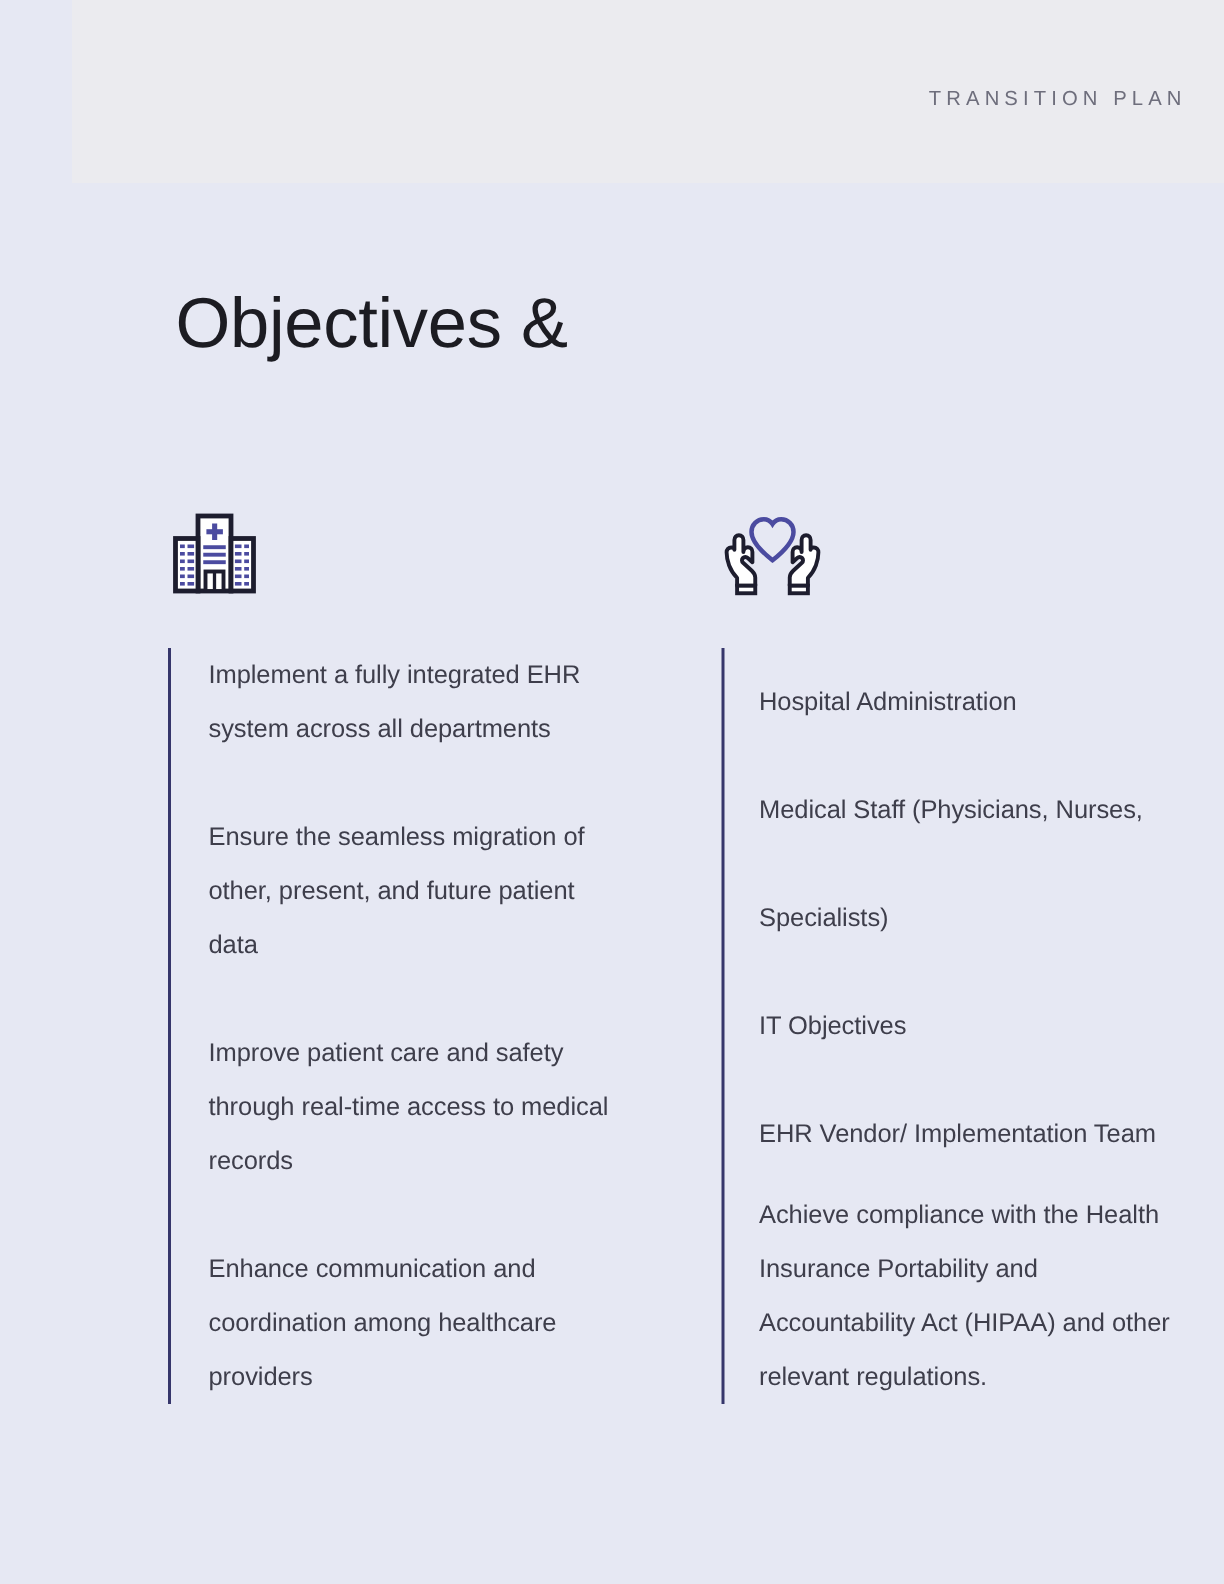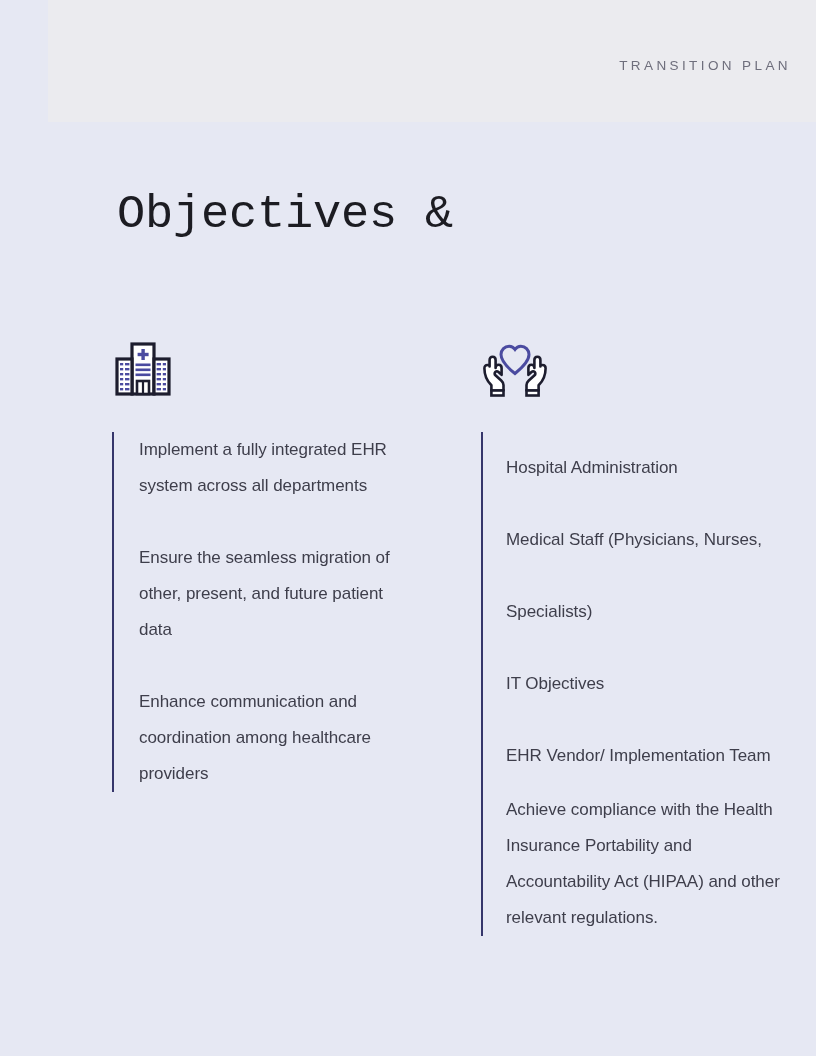--- a/index.html
+++ b/index.html
@@ -41,21 +41,20 @@
     font-weight: 400;
     white-space: nowrap;
   }
 
   
   .title-block {
     position: absolute;
     left: 117px;
     top: 186px;
     width: 600px;
-    font-family: Liberation Mono, monospace;
   }
   .title-line1 {
     font-size: 47px;
     font-weight: 300;
     color: #1c1c22;
     line-height: 58px;
     letter-spacing: -0.2px;
   }
   .title-line2 {
     font-size: 47px;
@@ -172,20 +171,21 @@
           <rect x="43.6" y="43" width="4.4" height="2.4" fill="#4b4ba0"></rect>
           <rect x="49.8" y="43" width="3.2" height="2.4" fill="#4b4ba0"></rect>
           <rect x="43.6" y="48" width="4.4" height="2.4" fill="#4b4ba0"></rect>
           <rect x="49.8" y="48" width="3.2" height="2.4" fill="#4b4ba0"></rect>
         </svg>
       </div>
 
       <div class="list">
         <div class="list-item">Implement a fully integrated EHR system across all departments</div>
         <div class="list-item">Ensure the seamless migration of other, present, and future patient data</div>
+        <div class="list-item">Improve patient care and safety through real-time access to medical records</div>
         <div class="list-item">Enhance communication and coordination among healthcare providers</div>
       </div>
     </div>
 
     <div class="col col-right">
 
       <div class="icon-wrap">
         <svg width="66" height="60" viewBox="0 0 66 60" aria-hidden="true">
 
           <path d="M33 33.5 C21 24 19 18.5 19 14.6 C19 9.8 22.7 6.2 27.2 6.2 C30.1 6.2 31.8 7.6 33 9.4 C34.2 7.6 35.9 6.2 38.8 6.2 C43.3 6.2 47 9.8 47 14.6 C47 18.5 45 24 33 33.5 Z" fill="none" stroke="#4b4ba0" stroke-width="3"></path>

